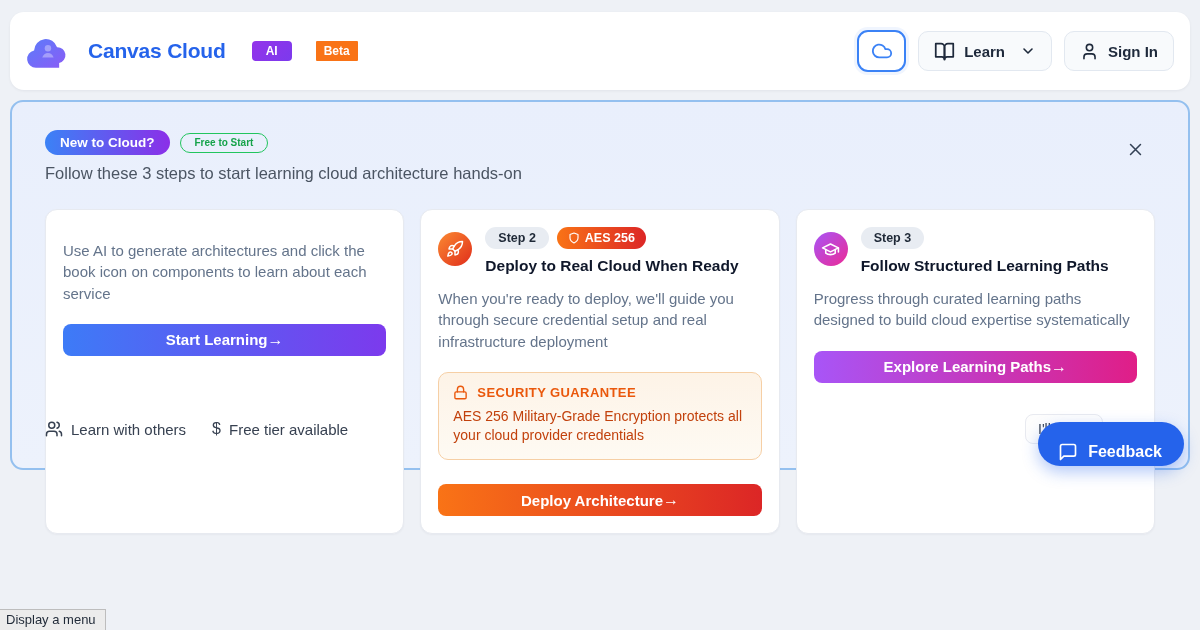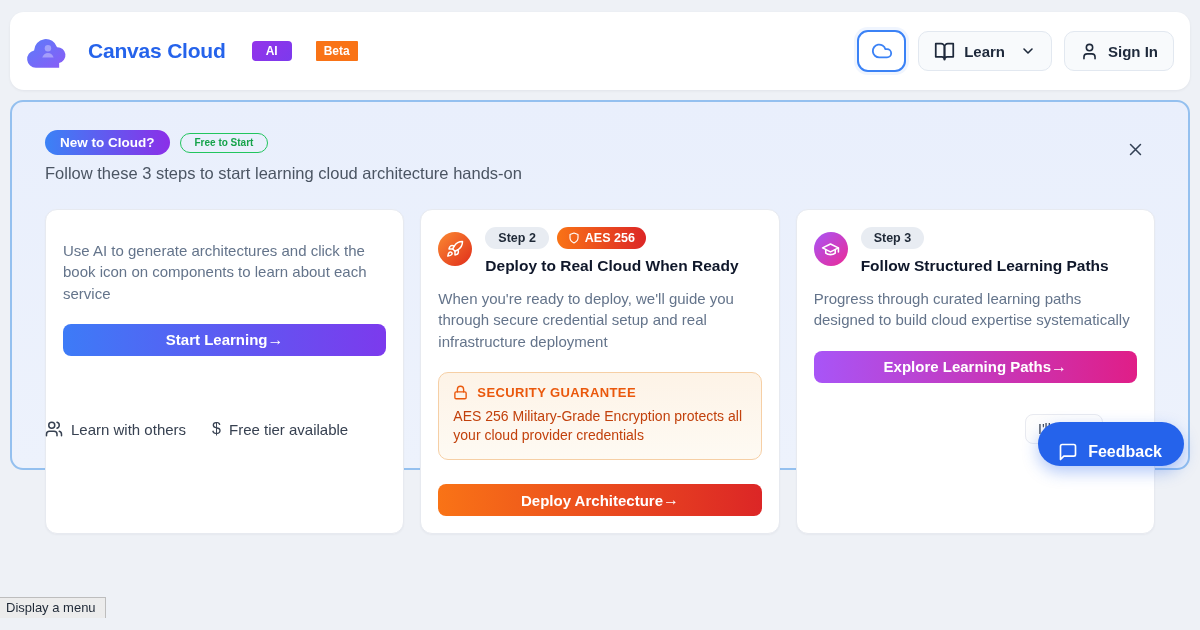--- a/index.html
+++ b/index.html
@@ -136,21 +136,21 @@
     position:absolute; right:4px; bottom:2px; height:44px; padding:15px 22px 0 20px;
     background:#2563eb; border:none; border-radius:999px;
     display:flex; align-items:center; gap:10px; cursor:pointer;
     color:#fff; font-size:16px; font-weight:600;
     box-shadow:0 6px 16px rgba(37,99,235,.35);
     font-family:"Liberation Sans", sans-serif;
   }
 
   
   .statusbar {
-    position:absolute; left:0; bottom:12px; background:#ececec;
+    position:absolute; left:0; bottom:0; background:#ececec;
     border:1px solid #bdbdbd; border-left:none; border-bottom:none;
     font-size:13px; color:#1f2937; padding:2px 9px 3px 6px;
   }
 
   svg { display:block; }
 </style>
 </head>
 <body>
 
 <header class="header">

